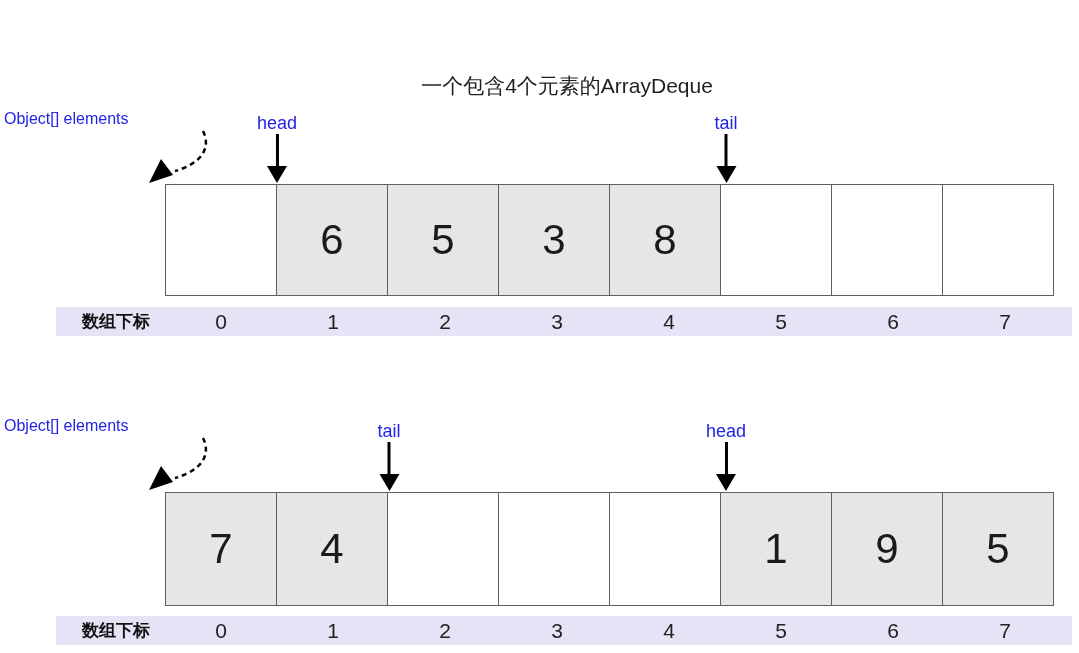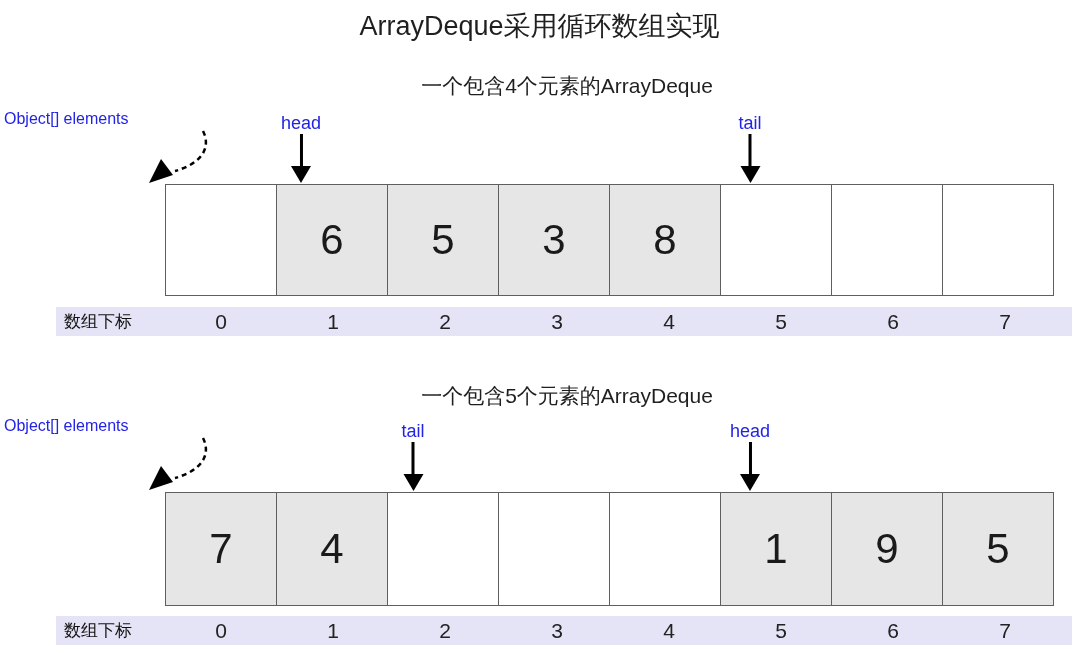--- a/index.html
+++ b/index.html
@@ -20,21 +20,21 @@
     text-align:center;font-size:21px;color:#1f1f1f;
   }
   .elements-label{
     position:absolute;left:4px;
     font-size:16px;color:var(--label-blue,#2323e6);
     white-space:nowrap;
   }
   .dashed-arrow{position:absolute;overflow:visible;}
   .pointer{
     position:absolute;transform:translateX(-50%);
-    display:flex;flex-direction:column;align-items:center;margin-left:24px;
+    display:flex;flex-direction:column;align-items:center;
   }
   .pointer-label{
     font-size:18px;line-height:22px;color:var(--label-blue,#2323e6);
   }
   .arrow-line{width:3px;height:32px;background:#000;}
   .arrow-head{
     width:0;height:0;
     border-left:10px solid transparent;
     border-right:10px solid transparent;
     border-top:17px solid #000;
@@ -49,37 +49,36 @@
   }
   .cell:first-child{margin-left:0;}
   .cell.filled{background:var(--filled-cell,#e6e6e6);}
   .row1 .cell{height:112px;}
   .row2 .cell{height:114px;}
   .index-band{
     position:absolute;left:56px;width:1016px;height:29px;
     background:var(--index-band,#e4e4f6);
   }
   .index-caption{
-    position:absolute;left:8px;top:0;height:29px;line-height:29px;
-    font-size:17px;color:#111;
+    position:absolute;left:26px;top:0;height:29px;line-height:29px;
+    font-size:17px;color:#111;font-weight:bold;
   }
   .index-nums{
     position:absolute;left:109px;top:0;height:29px;display:flex;
   }
   .index-nums span{
     width:112px;text-align:center;line-height:29px;
     font-size:21px;color:#222;
   }
 </style>
 </head>
 <body>
 
 <div class="page">
 
-  <div class="main-title">ArrayDeque采用循环数组实现</div>
 
   <div class="subtitle" style="top:72px">一个包含4个元素的ArrayDeque</div>
 
   <div class="elements-label" style="top:110px">Object[] elements</div>
 
   <svg class="dashed-arrow" style="left:145px;top:125px" width="66" height="62" viewBox="0 0 66 62">
     <path d="M58,6 C66,22 58,38 30,46" fill="none" stroke="#000" stroke-width="2.5" stroke-dasharray="5,4"></path>
     <polygon points="4,58 28,50 16,34" fill="#000"></polygon>
   </svg>
 
@@ -113,21 +112,20 @@
       <span>1</span>
       <span>2</span>
       <span>3</span>
       <span>4</span>
       <span>5</span>
       <span>6</span>
       <span>7</span>
     </div>
   </div>
 
-  <div class="subtitle" style="top:382px">一个包含5个元素的ArrayDeque</div>
 
   <div class="elements-label" style="top:417px">Object[] elements</div>
 
   <svg class="dashed-arrow" style="left:145px;top:432px" width="66" height="62" viewBox="0 0 66 62">
     <path d="M58,6 C66,22 58,38 30,46" fill="none" stroke="#000" stroke-width="2.5" stroke-dasharray="5,4"></path>
     <polygon points="4,58 28,50 16,34" fill="#000"></polygon>
   </svg>
 
   <div class="pointer" style="left:389px;top:420px">
     <div class="pointer-label">tail</div>

